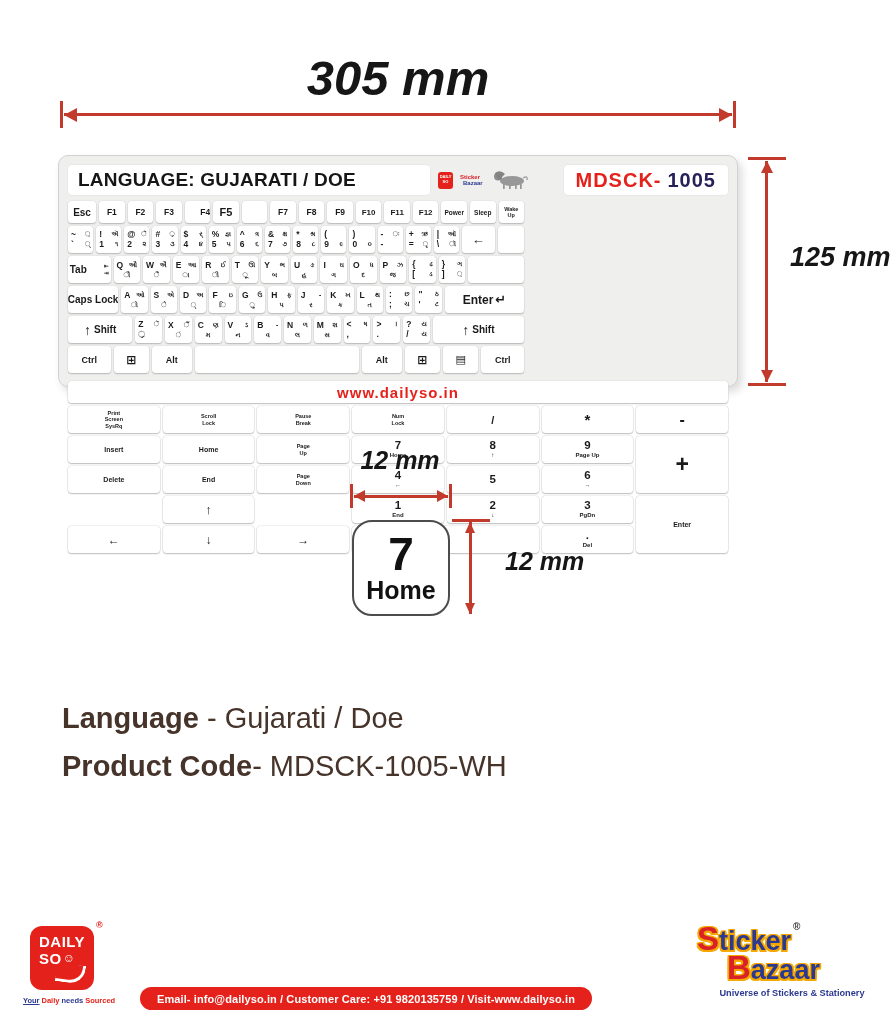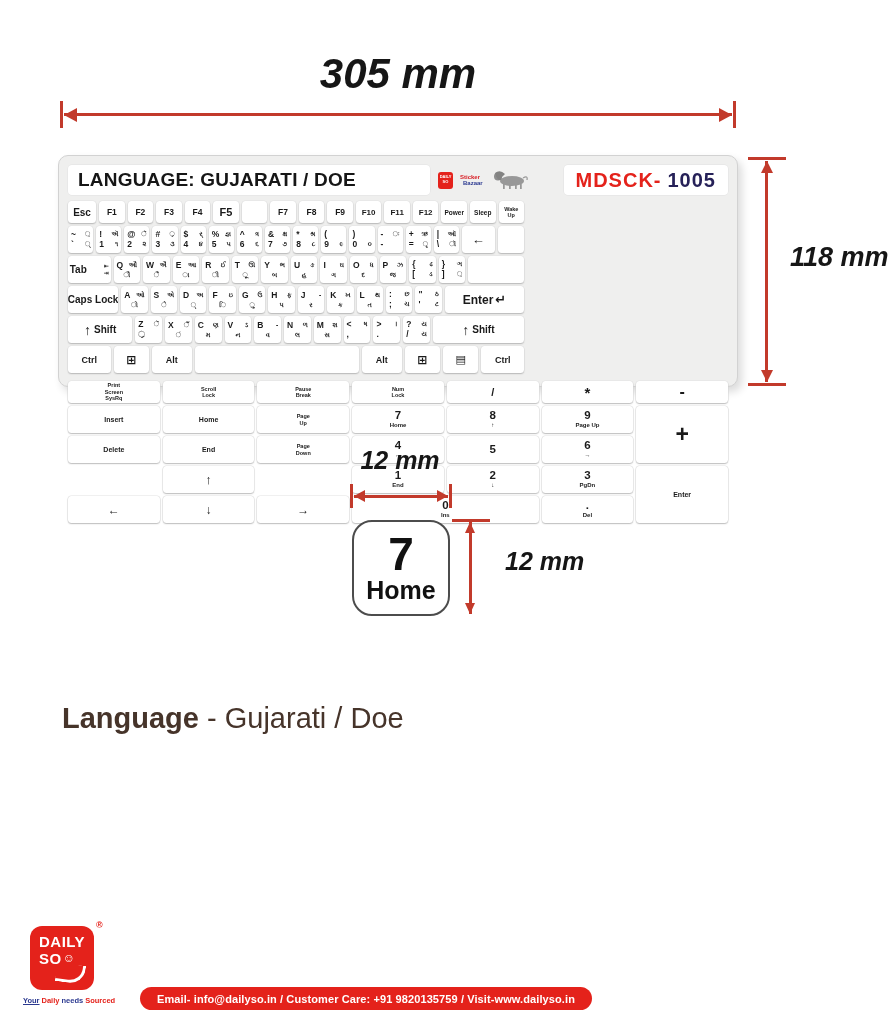--- a/index.html
+++ b/index.html
@@ -1,21 +1,21 @@
 <!DOCTYPE html>
 <html><head>
 <meta charset="utf-8">
 <style>
   html,body{margin:0;padding:0;background:#fff;}
   .canvas{position:relative;width:896px;height:1024px;background:#fff;overflow:hidden;
           font-family:"Liberation Sans","DejaVu Sans",sans-serif;}
 
   
   .dimlabel{position:absolute;font-weight:700;font-style:italic;color:#161616;}
-  .lbl-305{left:98px;top:50px;width:600px;text-align:center;font-size:42px;}
+  .lbl-305{left:98px;top:50px;width:600px;text-align:center;font-size:49px;}
   .lbl-105{left:790px;top:242px;font-size:27px;}
   .lbl-12a{left:330px;top:446px;width:140px;text-align:center;font-size:25px;}
   .lbl-12b{left:505px;top:547px;font-size:25px;}
   .aline{position:absolute;background:#c23a2b;}
   .tick{position:absolute;background:#c23a2b;}
   .ahead{position:absolute;width:0;height:0;border-style:solid;}
   .ah-l{border-width:7px 13px 7px 0;border-color:transparent #c23a2b transparent transparent;}
   .ah-r{border-width:7px 0 7px 13px;border-color:transparent transparent transparent #c23a2b;}
   .ah-u{border-width:0 6px 12px 6px;border-color:transparent transparent #c23a2b transparent;}
   .ah-d{border-width:12px 6px 0 6px;border-color:#c23a2b transparent transparent transparent;}
@@ -158,21 +158,21 @@
             </div>
             <div class="key" style="flex: 1 1 0px;">
               <span class="kc" style="font-size: 8.5px;">F1</span>
             </div>
             <div class="key" style="flex: 1 1 0px;">
               <span class="kc" style="font-size: 8.5px;">F2</span>
             </div>
             <div class="key" style="flex: 1 1 0px;">
               <span class="kc" style="font-size: 8.5px;">F3</span>
             </div>
-            <div class="key" style="flex: 1 1 0px;">
+            <div class="key" style="flex: 1 1 0px; align-items: flex-end;">
               <span class="kc" style="font-size: 8.5px;">F4</span>
             </div>
             <div class="key" style="flex: 1 1 0px;">
               <span class="kc" style="font-size: 11px;">F5</span>
             </div>
             <div class="key" style="flex: 1 1 0px;">
               <span class="kc" style="font-size: 8.5px; margin-left: 30px;">F6</span>
             </div>
             <div class="key" style="flex: 1 1 0px;">
               <span class="kc" style="font-size: 8.5px;">F7</span>
@@ -708,20 +708,21 @@
             </div>
             <div class="key" style="flex: 1.25 1.25 0px;">
               <span class="kc" style="font-size: 11px;">▤</span>
             </div>
             <div class="key" style="flex: 1.5 1.5 0px;">
               <span class="kc" style="font-size: 9px;">Ctrl</span>
             </div>
           </div>
         </div>
       <div class="kb-right" id="kbRight">
+          <div class="key www" style="grid-column: span 7;">www.dailyso.in</div>
           <div class="key">
             <div class="klines">
               <span class="">Print</span>
               <span class="">Screen</span>
               <span class="">SysRq</span>
             </div>
           </div>
           <div class="key">
             <div class="klines">
               <span class="">Scroll</span>
@@ -885,21 +886,21 @@
     </div>
   </div>
 
   <div>
     <div class="tick" style="left:748px;top:157px;width:38px;height:2.5px;"></div>
     <div class="tick" style="left:748px;top:383px;width:38px;height:2.5px;"></div>
     <div class="aline" style="left:765px;top:161px;width:3px;height:221px;"></div>
     <div class="ahead ah-u" style="left:760.5px;top:161px;"></div>
     <div class="ahead ah-d" style="left:760.5px;top:370px;"></div>
   </div>
-  <div class="dimlabel lbl-105">118 mm</div>
+  <div class="dimlabel lbl-105">125 mm</div>
 
   <div class="dimlabel lbl-12a">12 mm</div>
   <div>
     <div class="tick" style="left:350px;top:484px;width:2.5px;height:24px;"></div>
     <div class="tick" style="left:449px;top:484px;width:2.5px;height:24px;"></div>
     <div class="aline" style="left:354px;top:495px;width:94px;height:2.5px;"></div>
     <div class="ahead ah-l" style="left:354px;top:490px;border-width:6px 11px 6px 0;"></div>
     <div class="ahead ah-r" style="left:437px;top:490px;border-width:6px 0 6px 11px;"></div>
   </div>
   <div class="bigkey">
@@ -911,29 +912,41 @@
     <div class="aline" style="left:469px;top:522px;width:2.5px;height:92px;"></div>
     <div class="ahead ah-u" style="left:464.5px;top:522px;border-width:0 5.5px 11px 5.5px;"></div>
     <div class="ahead ah-d" style="left:464.5px;top:603px;border-width:11px 5.5px 0 5.5px;"></div>
   </div>
   <div class="dimlabel lbl-12b">12 mm</div>
 
   <div class="pinfo">
     <div>
       <span class="plabel">Language</span><span class="pvalue"> - Gujarati / Doe</span>
     </div>
+    <div>
+      <span class="plabel">Product Code</span><span class="pvalue">- MDSCK-1005-WH</span>
+    </div>
   </div>
 
   <div class="dlogo">
     <div class="l1">DAILY</div>
     <div class="l2">
         <span>SO</span>
         <span class="smiley">☺</span>
       </div>
     <div class="swoosh"></div>
   </div>
   <div class="dreg">®</div>
   <div class="dtag" id="dtag"><span style="color: rgb(43, 57, 144); text-decoration: underline;">Your</span><span style="color: rgb(228, 34, 27);">Daily</span><span style="color: rgb(43, 57, 144);">needs</span><span style="color: rgb(228, 34, 27);">Sourced</span></div>
 
   <div class="pill">Email- info@dailyso.in / Customer Care: +91 9820135759 / Visit-www.dailyso.in</div>
 
+  <div class="sblogo">
+    <div class="sb-l1">
+      <span class="sb-ini">S</span><span class="sb-rest">ticker</span><span class="sb-reg">®</span>
+    </div>
+    <div class="sb-l2">
+      <span class="sb-ini">B</span><span class="sb-rest">azaar</span>
+    </div>
+    <div class="sb-tag">Universe of Stickers &amp; Stationery</div>
+  </div>
 
 </div>
 
 </body></html>

